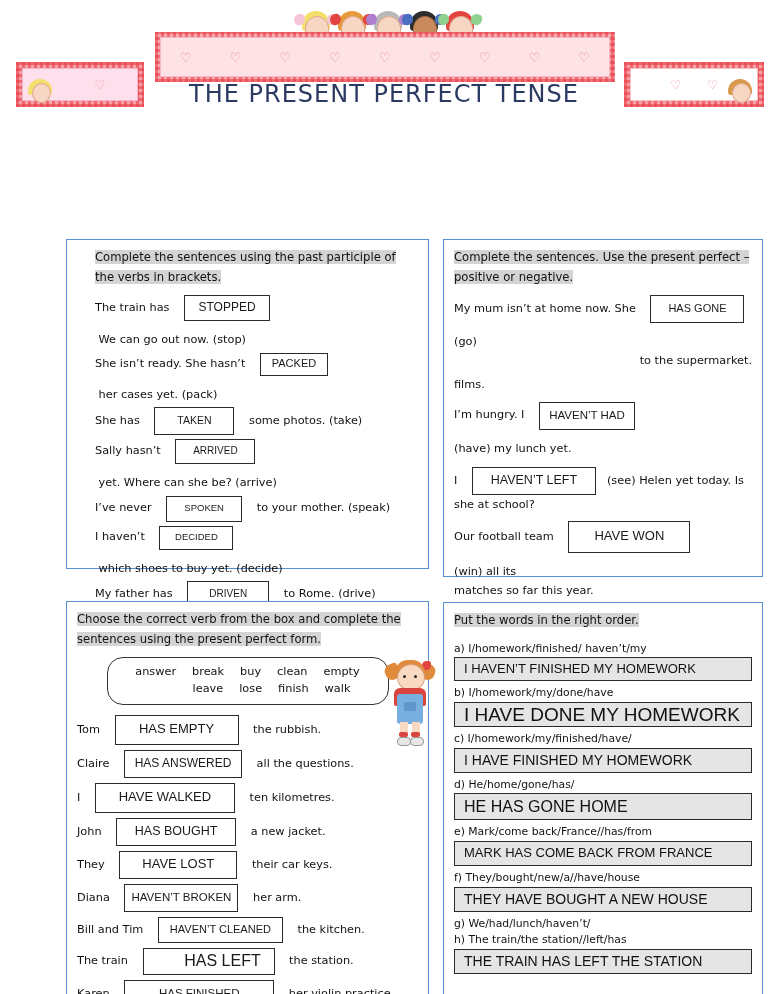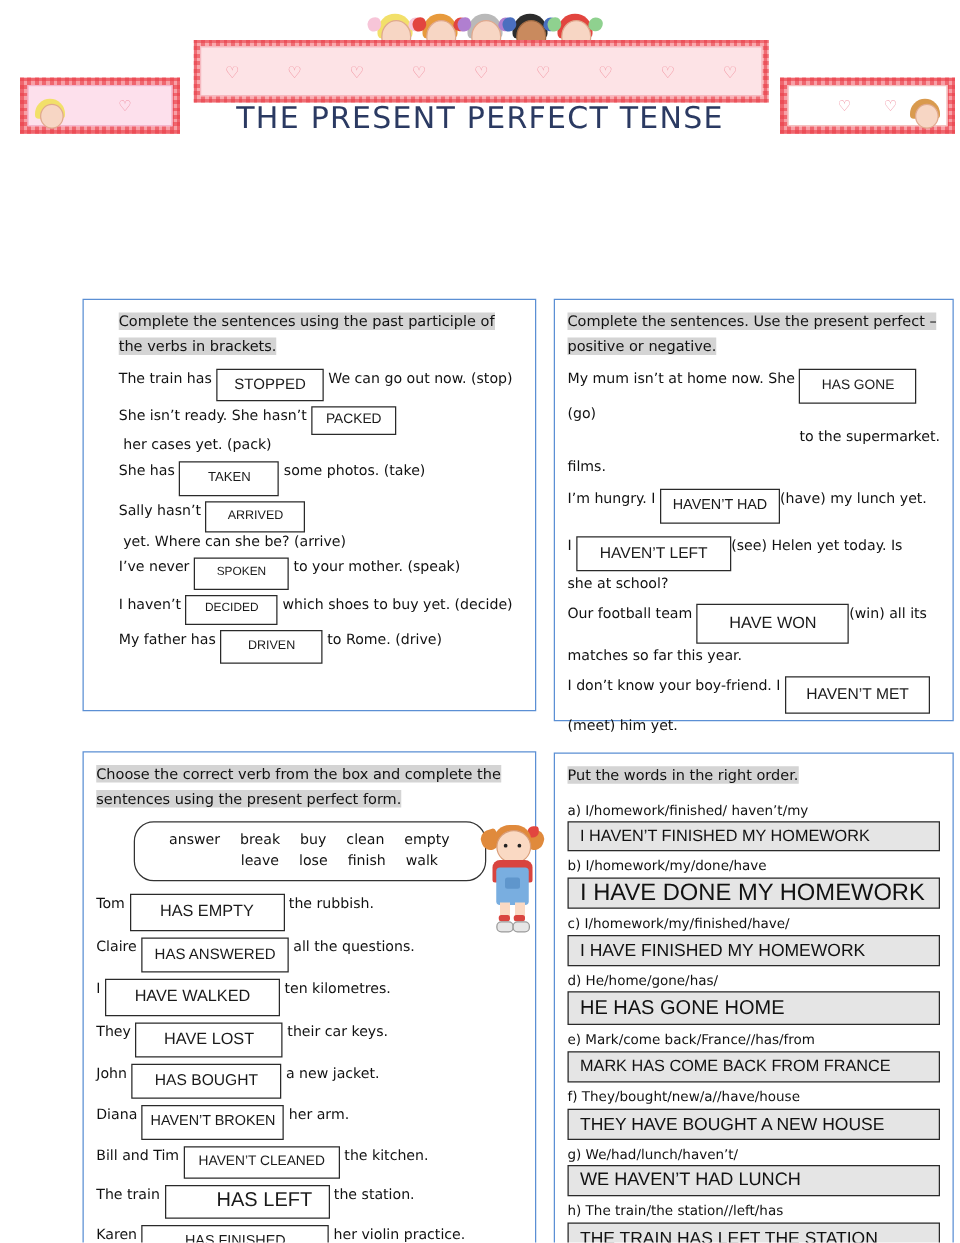--- a/index.html
+++ b/index.html
@@ -103,21 +103,21 @@
   .instr{
     background:#d4d4d4;
     display:inline;
     box-decoration-break:clone;
     -webkit-box-decoration-break:clone;
     font-size:11.6px;
     line-height:1.7;
   }
   .instr-wrap{margin:0 0 8px 0;}
 
-  .q{display:flex;align-items:flex-start;flex-wrap:wrap;margin:0 0 4px 0;}
+  .q{display:flex;align-items:center;flex-wrap:wrap;margin:0 0 4px 0;gap:11px;}
   .q .txt{white-space:pre;}
 
   .ans{
     display:inline-block;
     border:1.4px solid #2a2a2a;
     background:#fff;
     font-family:"Liberation Sans", sans-serif;
     color:#1a1a1a;
     text-align:center;
     box-sizing:border-box;
@@ -373,28 +373,28 @@
           <span class="txt">Claire </span>
           <span class="ans" style="width: 118px; height: 28px; line-height: 24px; font-size: 12px;">HAS ANSWERED</span>
           <span class="txt"> all the questions.</span>
         </div>
         <div class="q" style="margin-bottom: 5px;">
           <span class="txt">I </span>
           <span class="ans" style="width: 140px; height: 30px; line-height: 26px; font-size: 13px;">HAVE WALKED</span>
           <span class="txt"> ten kilometres.</span>
         </div>
         <div class="q" style="margin-bottom: 5px;">
+          <span class="txt">John </span>
+          <span class="ans" style="width: 120px; height: 28px; line-height: 24px; font-size: 12.5px;">HAS BOUGHT</span>
+          <span class="txt"> a new jacket.</span>
+        </div>
+        <div class="q" style="margin-bottom: 5px;">
           <span class="txt">They </span>
           <span class="ans" style="width: 118px; height: 28px; line-height: 24px; font-size: 13px;">HAVE LOST</span>
           <span class="txt"> their car keys.</span>
-        </div>
-        <div class="q" style="margin-bottom: 5px;">
-          <span class="txt">John </span>
-          <span class="ans" style="width: 120px; height: 28px; line-height: 24px; font-size: 12.5px;">HAS BOUGHT</span>
-          <span class="txt"> a new jacket.</span>
         </div>
         <div class="q" style="margin-bottom: 5px;">
           <span class="txt">Diana </span>
           <span class="ans" style="width: 114px; height: 28px; line-height: 24px; font-size: 11.5px;">HAVEN’T BROKEN</span>
           <span class="txt"> her arm.</span>
         </div>
         <div class="q" style="margin-bottom: 5px;">
           <span class="txt">Bill and Tim </span>
           <span class="ans" style="width: 125px; height: 26px; line-height: 22px; font-size: 11px;">HAVEN’T CLEANED</span>
           <span class="txt"> the kitchen.</span>
@@ -423,21 +423,20 @@
         <div class="ord-box" style="height: 25px; font-size: 19px;">I HAVE DONE MY HOMEWORK</div>
         <div class="ord-label">c) I/homework/my/finished/have/</div>
         <div class="ord-box" style="height: 25px; font-size: 14px;">I HAVE FINISHED MY HOMEWORK</div>
         <div class="ord-label">d) He/home/gone/has/</div>
         <div class="ord-box" style="height: 27px; font-size: 16px;">HE HAS GONE HOME</div>
         <div class="ord-label">e) Mark/come back/France//has/from</div>
         <div class="ord-box" style="height: 25px; font-size: 13px;">MARK HAS COME BACK FROM FRANCE</div>
         <div class="ord-label">f) They/bought/new/a//have/house</div>
         <div class="ord-box" style="height: 25px; font-size: 14px;">THEY HAVE BOUGHT A NEW HOUSE</div>
         <div class="ord-label">g) We/had/lunch/haven’t/</div>
-        <div class="ord-box" style="height: 25px; font-size: 14.5px;">WE HAVEN’T HAD LUNCH</div>
         <div class="ord-label">h) The train/the station//left/has</div>
         <div class="ord-box" style="height: 25px; font-size: 14px;">THE TRAIN HAS LEFT THE STATION</div>
       </div>
   </div>
 
   <div class="girl">
     <div class="pt-l"></div>
       <div class="pt-r"></div>
       <div class="bow"></div>
     <div class="hairtop"></div>

